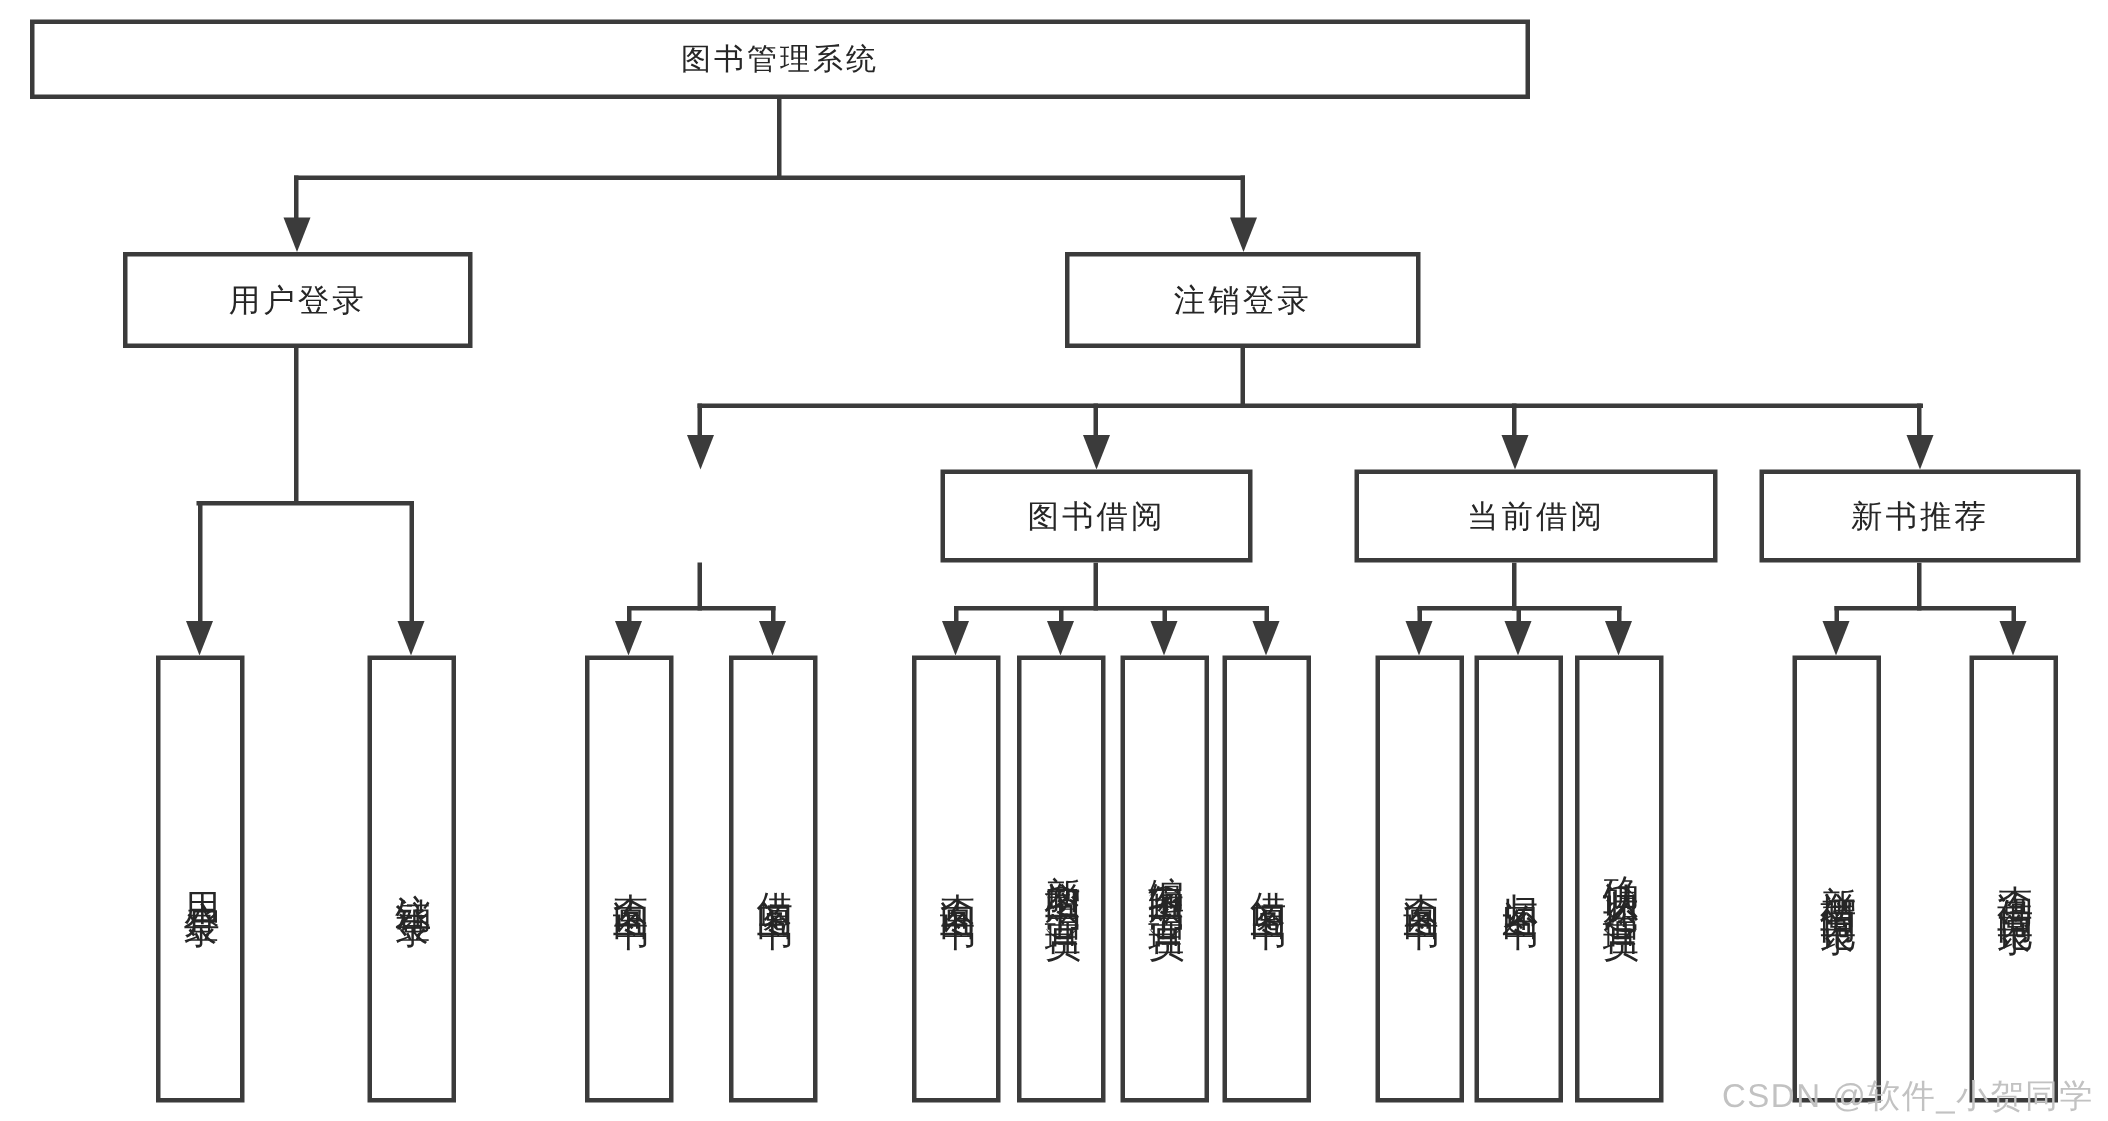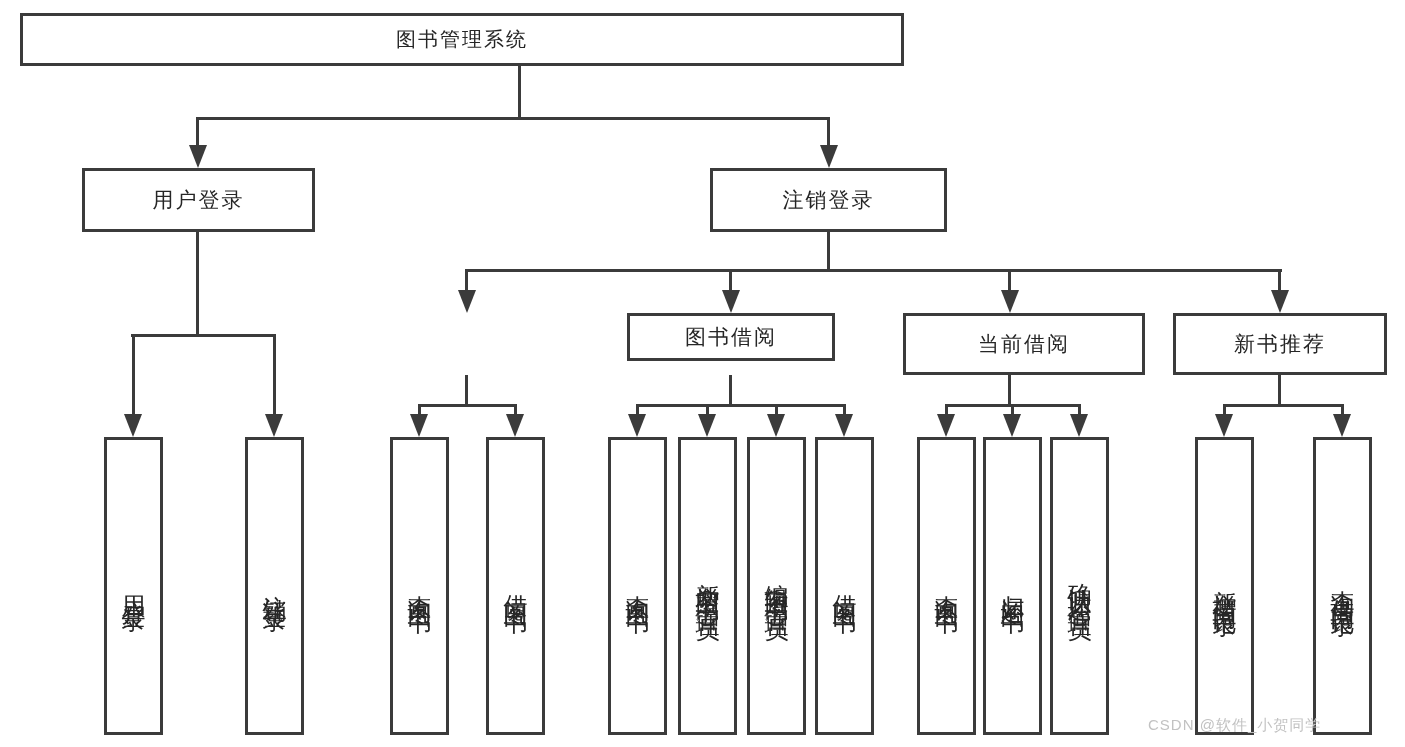--- a/index.html
+++ b/index.html
@@ -28,30 +28,30 @@
     writing-mode:vertical-rl;text-orientation:mixed;
     font-size:24px;letter-spacing:5px;line-height:1;color:var(--text);
   }
   .line{position:absolute;background:var(--line);z-index:1;}
   .arrow{
     position:absolute;width:0;height:0;z-index:1;
     border-left:9px solid transparent;border-right:9px solid transparent;
     border-top:23px solid var(--line);
   }
   .watermark{
-    position:absolute;left:1148px;top:716px;font-size:15px;
+    position:absolute;left:1148px;top:716px;font-size:22px;
     color:var(--wm);z-index:3;letter-spacing:1px;white-space:nowrap;
   }
 </style>
 </head>
 <body>
 
 <div class="canvas">
 
-  <div class="hbox root" style="left:20px;top:13px;width:884px;height:53px">
+  <div class="hbox root" style="left:20px;top:13px;width:1000px;height:53px">
     <span>图书管理系统</span>
   </div>
 
   <div class="line" style="left:518px;top:66px;width:3px;height:54px"></div>
   <div class="line" style="left:196px;top:117px;width:634px;height:3px"></div>
   <div class="line" style="left:196px;top:117px;width:3px;height:31px"></div>
   <div class="arrow" style="left:189px;top:145px"></div>
   <div class="line" style="left:827px;top:117px;width:3px;height:31px"></div>
   <div class="arrow" style="left:820px;top:145px"></div>
 
@@ -73,21 +73,21 @@
   <div class="line" style="left:465px;top:269px;width:817px;height:3px"></div>
   <div class="line" style="left:465px;top:269px;width:3px;height:24px"></div>
   <div class="arrow" style="left:458px;top:290px"></div>
   <div class="line" style="left:729px;top:269px;width:3px;height:24px"></div>
   <div class="arrow" style="left:722px;top:290px"></div>
   <div class="line" style="left:1008px;top:269px;width:3px;height:24px"></div>
   <div class="arrow" style="left:1001px;top:290px"></div>
   <div class="line" style="left:1278px;top:269px;width:3px;height:24px"></div>
   <div class="arrow" style="left:1271px;top:290px"></div>
 
-  <div class="hbox" style="left:627px;top:313px;width:208px;height:48px">
+  <div class="hbox" style="left:627px;top:313px;width:208px;height:62px">
     <span>图书借阅</span>
   </div>
   <div class="hbox" style="left:903px;top:313px;width:242px;height:62px">
     <span>当前借阅</span>
   </div>
   <div class="hbox" style="left:1173px;top:313px;width:214px;height:62px">
     <span>新书推荐</span>
   </div>
 
   <div class="line" style="left:465px;top:375px;width:3px;height:32px"></div>

